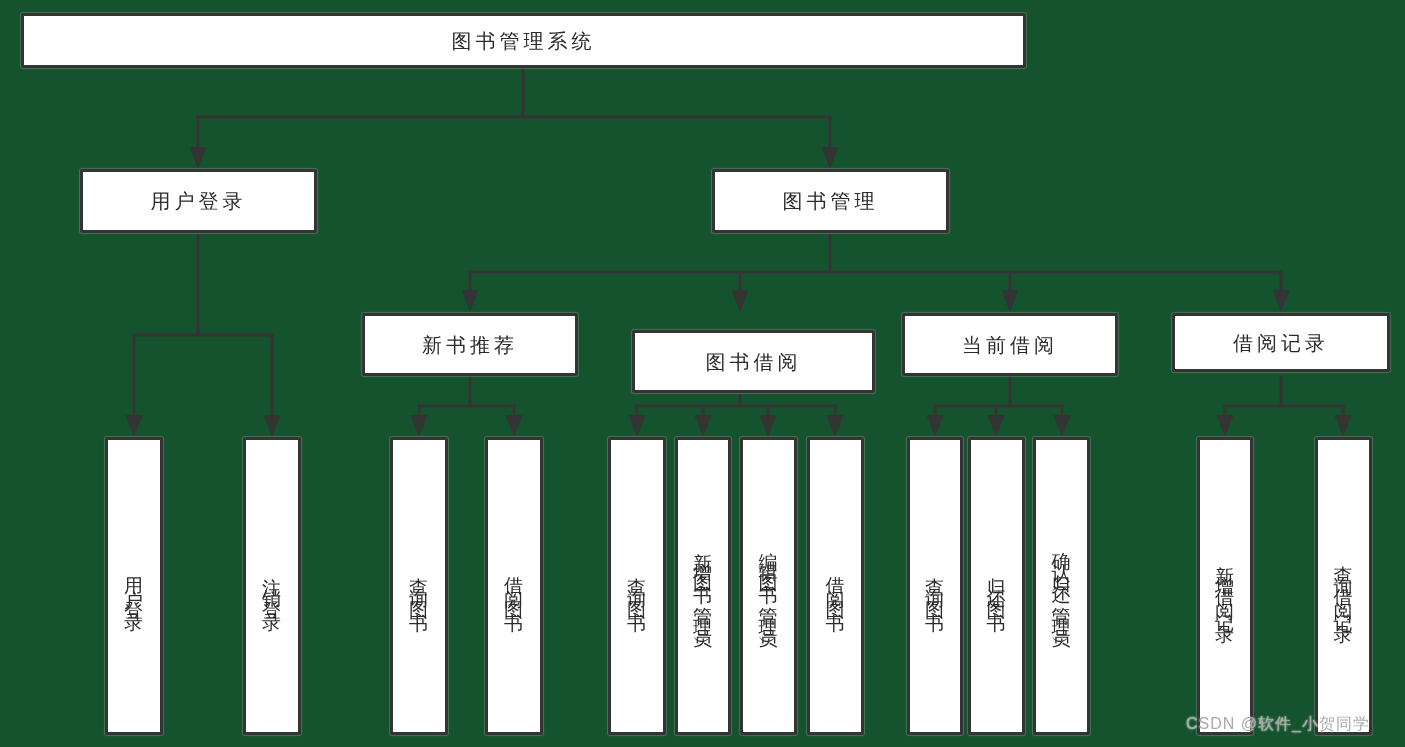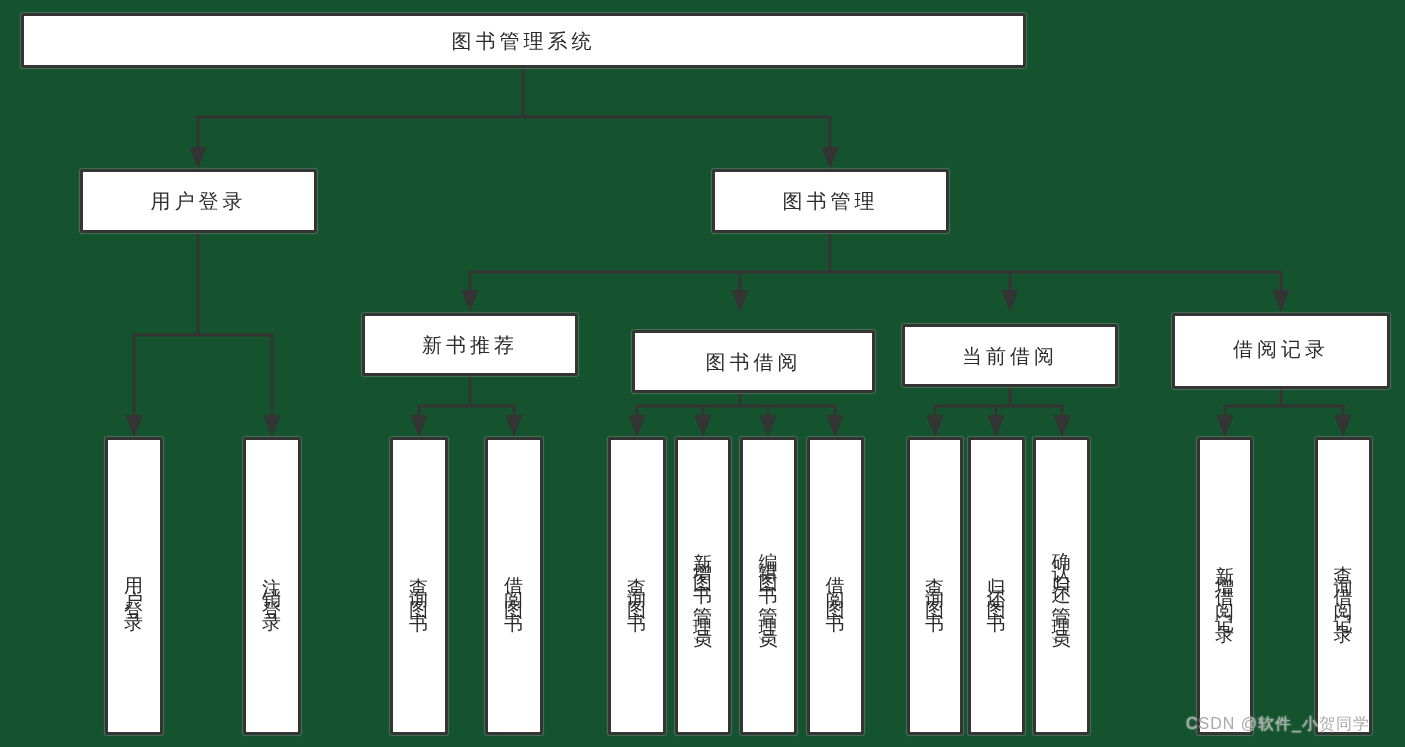--- a/index.html
+++ b/index.html
@@ -127,24 +127,24 @@
   <div class="box" style="left:712px; top:169px; width:237px; height:64px;">
     <span class="hlabel">图书管理</span>
   </div>
 
   <div class="box" style="left:362px; top:313px; width:216px; height:63px;text-align:right;">
     <span class="hlabel">新书推荐</span>
   </div>
   <div class="box" style="left:632px; top:330px; width:243px; height:63px;">
     <span class="hlabel">图书借阅</span>
   </div>
-  <div class="box" style="left:902px; top:324px; width:216px; height:63px;">
+  <div class="box" style="left:902px; top:313px; width:216px; height:63px;">
     <span class="hlabel">当前借阅</span>
   </div>
-  <div class="box" style="left:1172px; top:313px; width:218px; height:76px;font-family:Liberation Mono, monospace;">
+  <div class="box" style="left:1172px; top:313px; width:218px; height:59px;">
     <span class="hlabel">借阅记录</span>
   </div>
 
   <div class="box" style="left:105px; top:437px; width:58px; height:298px;">
     <span class="vlabel">用户登录</span>
   </div>
   <div class="box" style="left:243px; top:437px; width:58px; height:298px;">
     <span class="vlabel">注销登录</span>
   </div>
 

